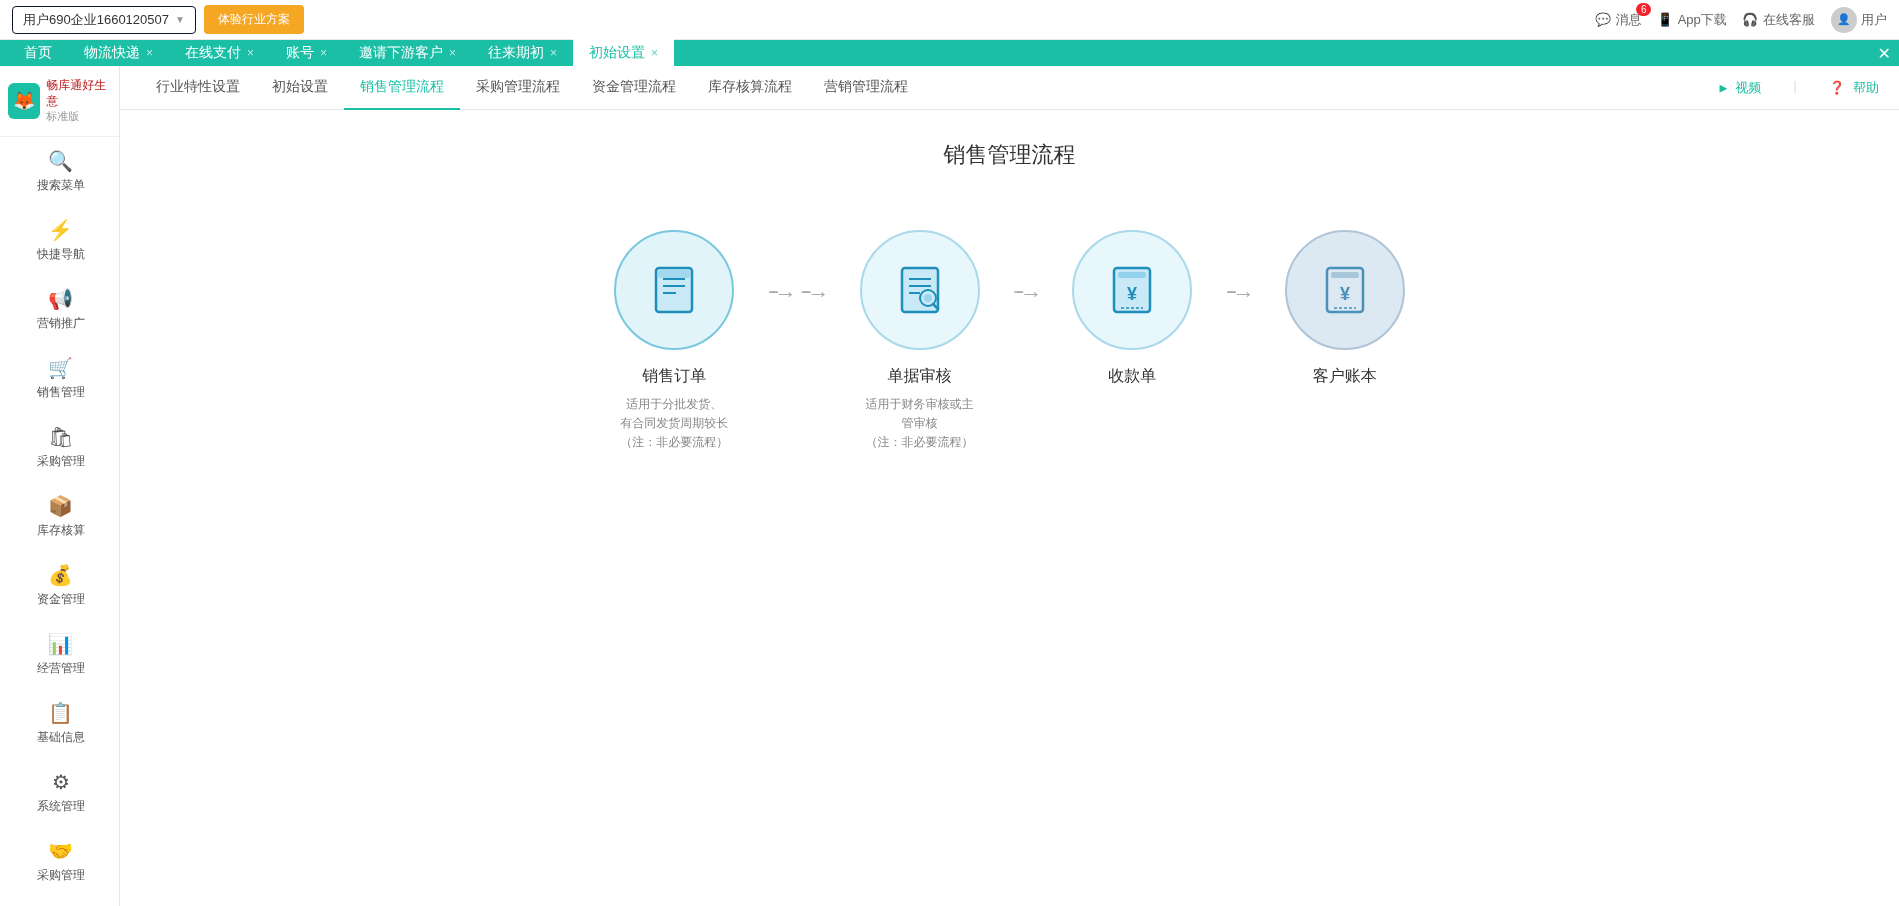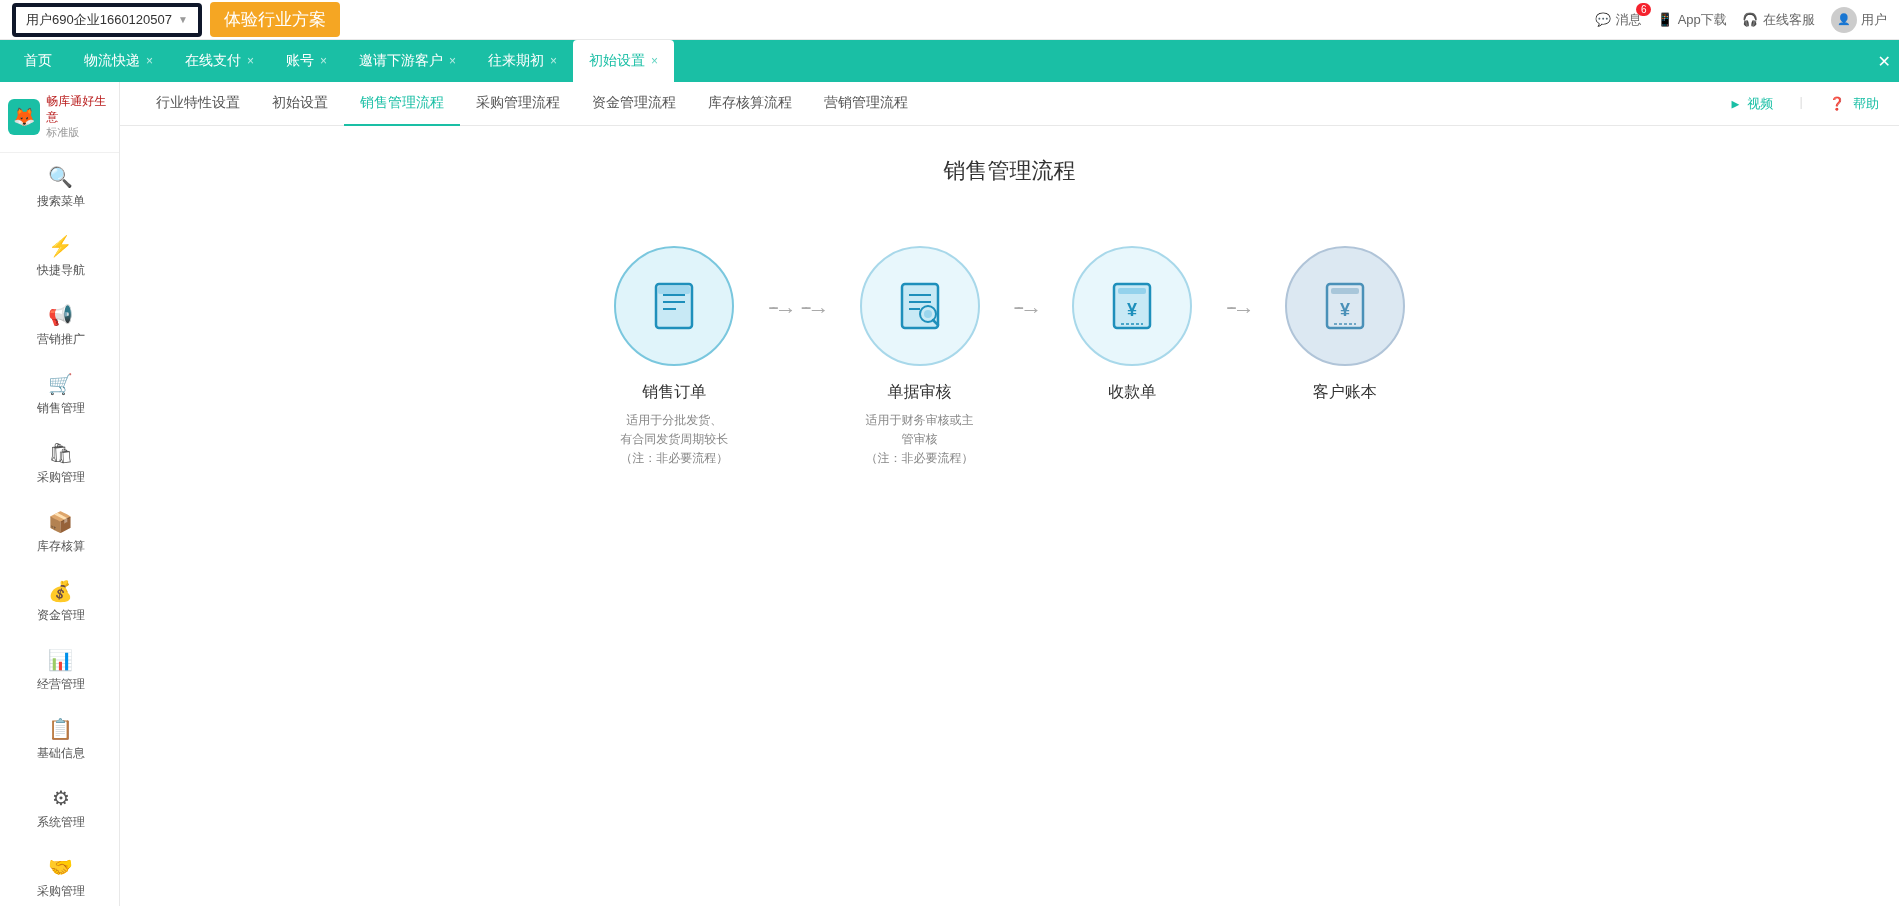--- a/index.html
+++ b/index.html
@@ -1,30 +1,30 @@
 <!DOCTYPE html>
 <html><head>
   <meta charset="utf-8">
   <style>
     * { box-sizing: border-box; margin: 0; padding: 0; }
     body { font-family: 'Microsoft YaHei', Arial, sans-serif; font-size: 14px; color: #333; background: #f5f5f5; display: flex; flex-direction: column; height: 100vh; overflow: hidden; }
 
     
     .top-bar { height: 40px; background: #fff; display: flex; align-items: center; justify-content: space-between; padding: 0 12px; border-bottom: 1px solid #e8e8e8; flex-shrink: 0; }
     .top-bar-left { display: flex; align-items: center; gap: 8px; }
-    .user-selector { display: flex; align-items: center; gap: 6px; border: 4px solid #0f172a; border-radius: 4px; padding: 4px 10px; background: #fff; cursor: pointer; font-size: 13px; color: #333; }
+    .user-selector { display: flex; align-items: center; gap: 6px; border: 1px solid #0f172a; border-radius: 4px; padding: 4px 10px; background: #fff; cursor: pointer; font-size: 13px; color: #333; }
     .user-selector .chevron { color: #999; font-size: 10px; }
-    .trial-btn { background: #f5a623; color: #fff; border: none; border-radius: 4px; padding: 6px 14px; font-size: 17px; cursor: pointer; }
+    .trial-btn { background: #f5a623; color: #fff; border: none; border-radius: 4px; padding: 6px 14px; font-size: 12px; cursor: pointer; }
     .top-bar-right { display: flex; align-items: center; gap: 16px; font-size: 13px; color: #666; }
     .top-bar-right .icon-item { display: flex; align-items: center; gap: 4px; cursor: pointer; position: relative; }
     .badge { background: #f5222d; color: #fff; font-size: 10px; border-radius: 10px; padding: 1px 5px; position: absolute; top: -8px; right: -10px; }
     .user-avatar { width: 26px; height: 26px; border-radius: 50%; background: #ccc; display: flex; align-items: center; justify-content: center; color: #fff; font-size: 11px; }
 
     
-    .nav-tabs { height: 42px; background: #1abfa5; display: flex; align-items: center; padding: 0 8px; flex-shrink: 0; justify-content: flex-end; }
+    .nav-tabs { height: 26px; background: #1abfa5; display: flex; align-items: center; padding: 0 8px; flex-shrink: 0; justify-content: flex-end; }
     .nav-tab { padding: 0 16px; height: 42px; display: flex; align-items: center; color: #fff; font-size: 14px; cursor: pointer; white-space: nowrap; position: relative; }
     .nav-tab.active { background: #fff; color: #1abfa5; border-radius: 4px 4px 0 0; }
     .nav-tab .close-x { margin-left: 6px; font-size: 12px; opacity: 0.7; }
     .nav-tab-close-all { color: #fff; margin-left: auto; cursor: pointer; font-size: 16px; }
 
     
     .main-layout { display: flex; flex: 1; overflow: hidden; }
 
     
     .sidebar { width: 120px; background: #fff; border-right: 1px solid #e8e8e8; display: flex; flex-direction: column; overflow-y: auto; flex-shrink: 0; }
@@ -35,21 +35,21 @@
     .sidebar-item { display: flex; flex-direction: column; align-items: center; padding: 12px 8px; cursor: pointer; color: #555; font-size: 12px; gap: 4px; border-left: 3px solid transparent; }
     .sidebar-item .s-icon { font-size: 20px; }
 
     
     .content-area { flex: 1; background: #fff; overflow-y: auto; display: flex; flex-direction: column; }
 
     
     .sub-tabs { display: flex; align-items: center; border-bottom: 1px solid #e8e8e8; padding: 0 20px; background: #fff; flex-shrink: 0; font-family: Liberation Mono, monospace; }
     .sub-tab { padding: 12px 16px; cursor: pointer; color: #555; font-size: 14px; white-space: nowrap; border-bottom: 2px solid transparent; margin-bottom: -1px; }
     .sub-tab.active { color: #1abfa5; border-bottom: 2px solid #1abfa5; }
-    .sub-tabs-right { margin-left: auto; display: flex; gap: 24px; color: #1abfa5; font-size: 13px; cursor: pointer; }
+    .sub-tabs-right { margin-left: auto; display: flex; gap: 30px; color: #1abfa5; font-size: 13px; cursor: pointer; }
 
     
     .page-content { flex: 1; padding: 30px 20px; display: flex; flex-direction: column; align-items: center; }
     .page-title { font-size: 22px; color: #333; margin-bottom: 60px; font-weight: 500; }
 
     
     .flow-diagram { display: flex; align-items: flex-start; gap: 0; justify-content: center; width: 100%; }
     .flow-step { display: flex; flex-direction: column; align-items: center; width: 180px; }
     .flow-circle { width: 120px; height: 120px; border-radius: 50%; border: 2px solid #a8d8ea; background: #e8f7fc; display: flex; align-items: center; justify-content: center; margin-bottom: 16px; }
     .flow-circle svg { width: 56px; height: 56px; }

